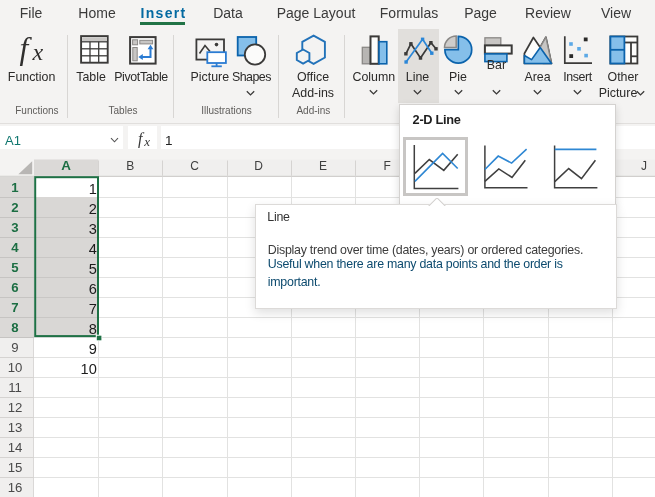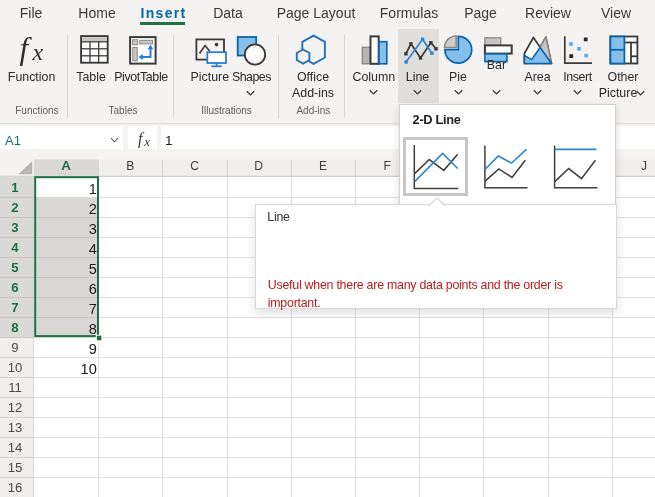--- a/index.html
+++ b/index.html
@@ -309,14 +309,15 @@
 <path d="M4.6 4.4 L4.6 46.8 L47.4 46.8" fill="none" stroke="#404040" stroke-width="1.5"></path>
 <line x1="4.8" y1="8.3" x2="46.4" y2="8.3" stroke="#2e87d3" stroke-width="1.7"></line>
 <polyline points="4.8,40.7 18.7,27.5 31.5,37.7 45.4,19.3" fill="none" stroke="#404040" stroke-width="1.6"></polyline>
 </svg>
 
 <div class="ab" style="left:254.7px;top:204.2px;width:362.3px;height:105.3px;background:#fff;border:1px solid #dcdad8;box-shadow:0 4px 10px rgba(0,0,0,0.13);z-index:40"></div>
 <div class="ab" style="left:425px;top:197.6px;width:24px;height:8.2px;overflow:hidden;z-index:41">
       <div style="position:absolute;left:5px;top:2px;width:14px;height:14px;background:#fff;border-top:1px solid #d0cecc;border-left:1px solid #d0cecc;transform:rotate(45deg)"></div>
     </div>
 <span class="ab" style="left:267.3px;top:209.7px;font-size:12.4px;letter-spacing:-0.25px;color:#333;z-index:42">Line</span>
-<div class="ab" style="left:267.8px;top:276px;font-size:12.4px;letter-spacing:-0.25px;line-height:18.4px;color:#b91c1c;z-index:42">Useful when there are many data points and the order is<br>important.</div>
+<span class="ab" style="left:267.8px;top:242.6px;font-size:12.4px;letter-spacing:-0.25px;color:#3c3c3c;z-index:42">Display trend over time (dates, years) or ordered categories.</span>
+<div class="ab" style="left:267.8px;top:255px;font-size:12.4px;letter-spacing:-0.25px;line-height:18.4px;color:#0c4a6e;z-index:42">Useful when there are many data points and the order is<br>important.</div>
 
 </div>
 </body></html>

